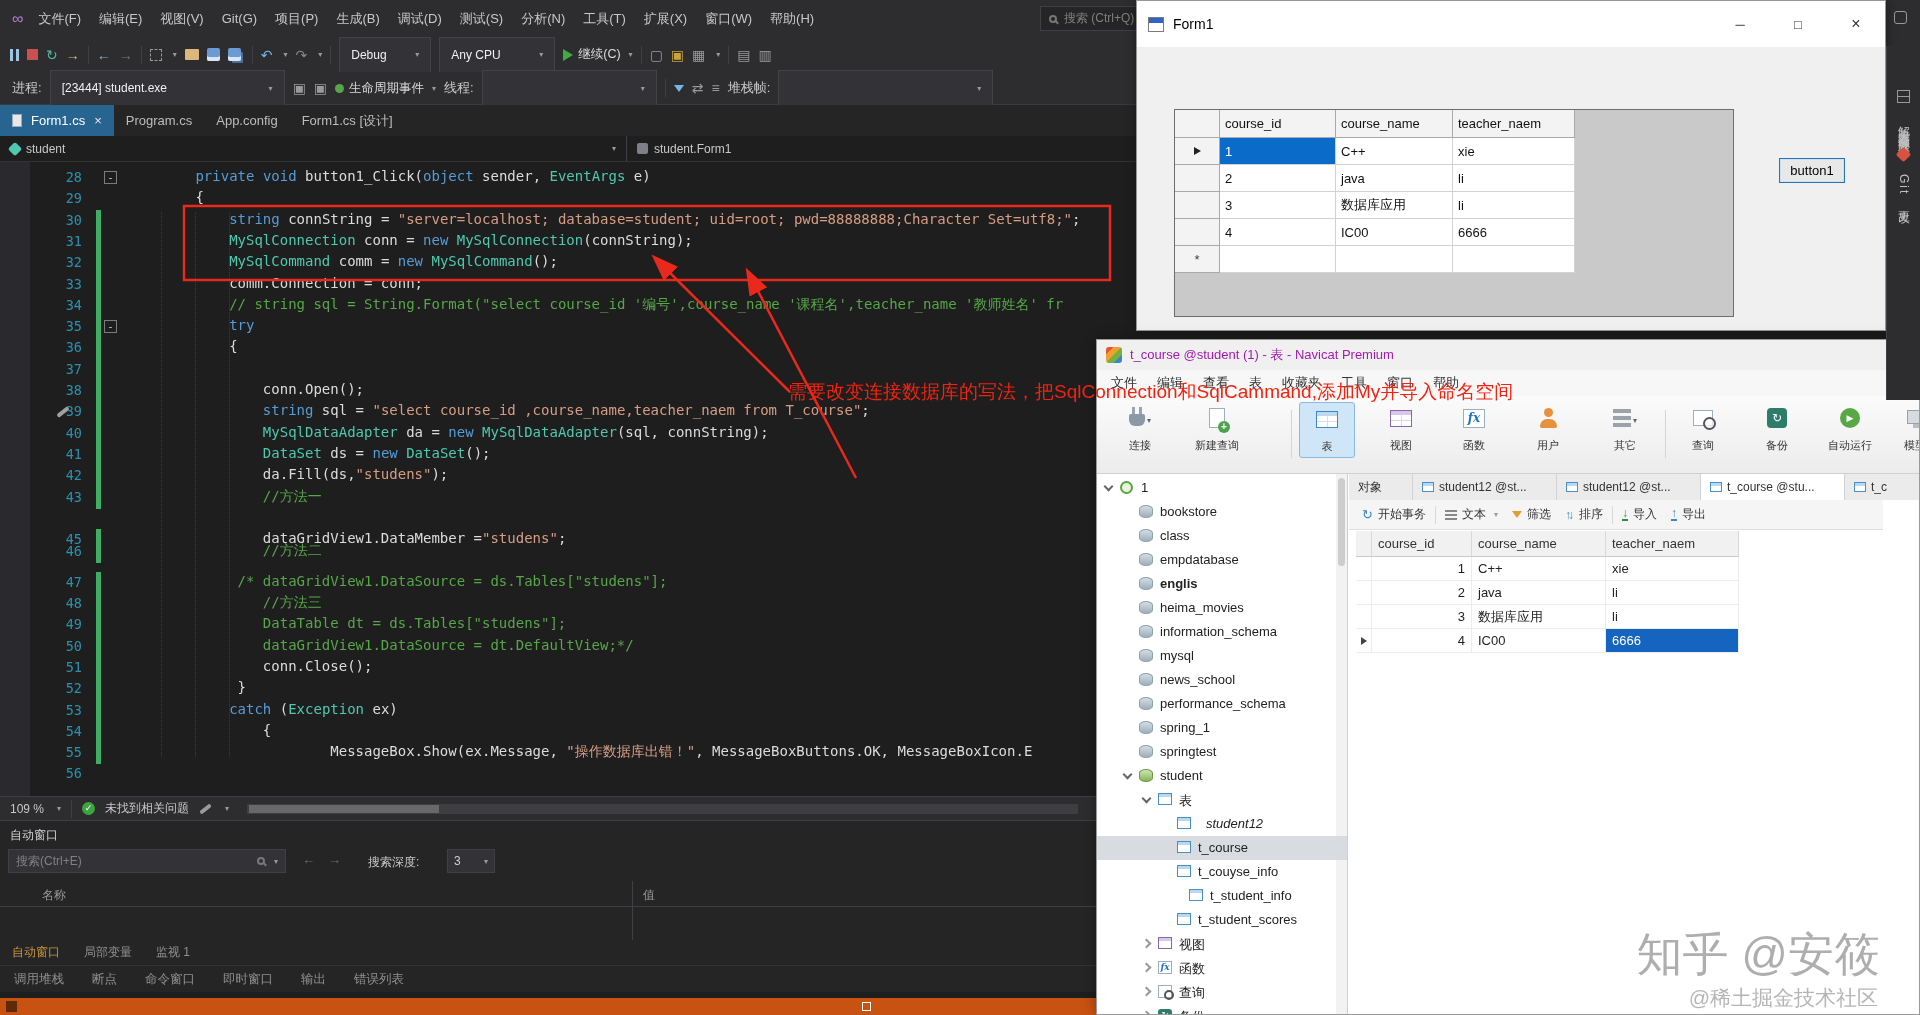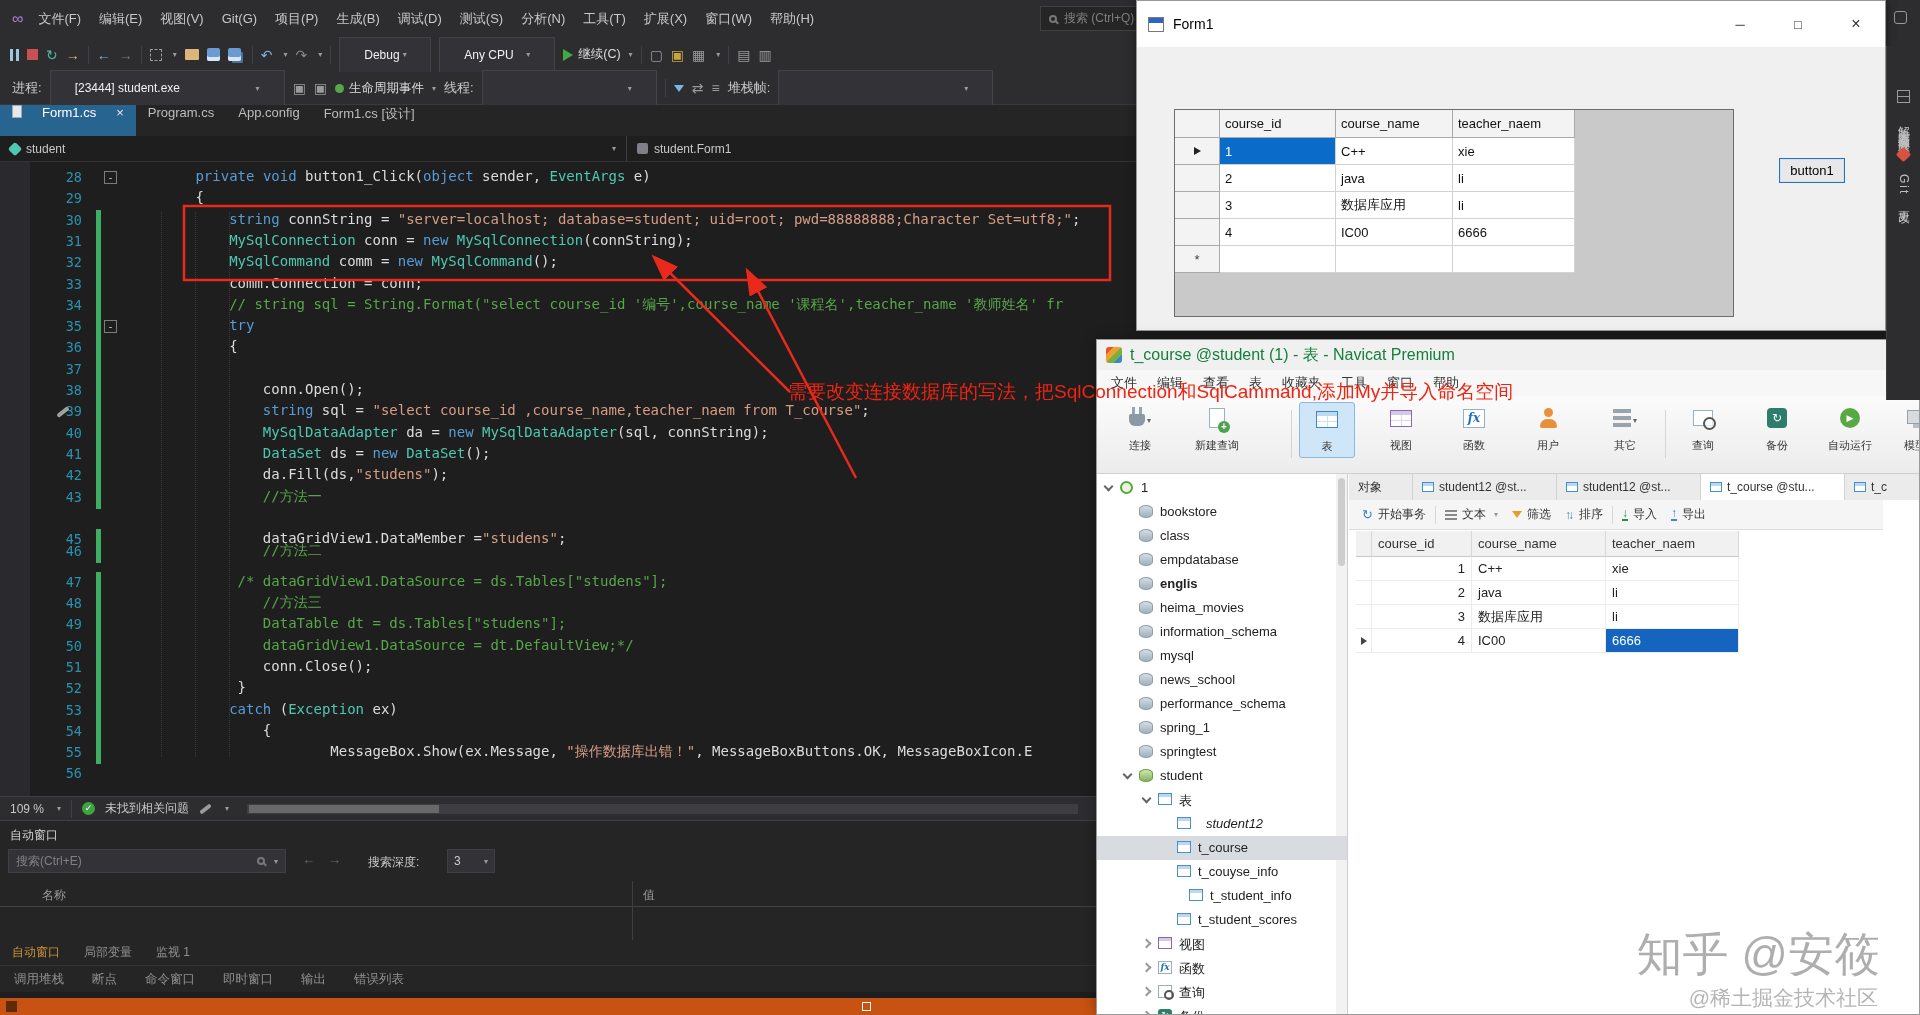--- a/index.html
+++ b/index.html
@@ -17,29 +17,29 @@
 .vs-tb2{position:absolute;left:0;top:72px;width:1136px;height:33px;background:#2d2d30;display:flex;align-items:center;gap:8px;padding-left:12px;border-bottom:1px solid #3a3a3e}
 .tbg{font-size:14px;line-height:1;flex:none}
 .sepv{width:1px;height:18px;background:#3f3f46;flex:none}
 .ic-pause{width:9px;height:12px;background:linear-gradient(90deg,#99c7e4 0 3px,transparent 3px 6px,#99c7e4 6px 9px);flex:none}
 .ic-stop{width:11px;height:11px;background:#c75050;flex:none}
 .ic-dashbox{width:12px;height:12px;border:1px dashed #9a9a9a;flex:none}
 .ic-folder{width:14px;height:11px;background:#dcb67a;border-radius:1px;flex:none}
 .ic-floppy{width:13px;height:13px;background:#6b9bd2;border-radius:2px;box-shadow:inset 0 -4px 0 #d9e6f5;flex:none}
 .ic-floppy2{width:13px;height:13px;background:#6b9bd2;border-radius:2px;box-shadow:inset 0 -4px 0 #d9e6f5,3px 3px 0 -1px #49719f;flex:none;margin-right:3px}
 .car{font-size:8px;color:#9a9a9a;margin-left:3px}
-.dd{height:36px;background:#333337;border:1px solid #434346;color:#f1f1f1;font-size:12px;display:flex;align-items:center;justify-content:space-between;padding:0 24px;flex:none}
+.dd{height:36px;background:#333337;border:1px solid #434346;color:#f1f1f1;font-size:12px;display:flex;align-items:center;justify-content:space-between;padding:0 11px;flex:none}
 .cont{display:flex;align-items:center;gap:5px;color:#dcdcdc;font-size:12.5px;flex:none}
 .play{width:0;height:0;border-left:10px solid #3fab45;border-top:6px solid transparent;border-bottom:6px solid transparent}
 .lbl{font-size:13px;color:#c8c8c8;flex:none}
 .dotg{width:9px;height:9px;border-radius:50%;background:#57a64a;flex:none}
 .funnel{width:0;height:0;border-left:5px solid transparent;border-right:5px solid transparent;border-top:7px solid #75b7e8;flex:none}
 
 .vs-tabs{position:absolute;left:0;top:105px;width:1136px;height:31px;background:#252526;display:flex}
-.dtab{display:flex;align-items:flex-start;gap:20px;padding:0 12px;font-size:13px;color:#bcbcbc;white-space:nowrap}
+.dtab{display:flex;align-items:center;gap:9px;padding:0 12px;font-size:13px;color:#bcbcbc;white-space:nowrap}
 .dtab.act{background:#27648f;color:#fff}
 .csico{width:10px;height:13px;background:#e8e8e8;border:1px solid #9ab;flex:none}
 .tclose{font-size:13px;color:#e8e8e8}
 
 .vs-crumb{position:absolute;left:0;top:136px;width:1136px;height:26px;background:#1e1e1e;border-bottom:1px solid #333;display:flex;font-size:12px;color:#c8c8c8}
 .crhalf{display:flex;align-items:center;gap:6px;padding:0 10px}
 .crhalf.l{width:627px;border-right:1px solid #3f3f46;justify-content:flex-start;position:relative}
 .crcar{position:absolute;right:10px;font-size:8px;color:#9a9a9a}
 .crico1{width:10px;height:10px;background:#4ec9b0;transform:rotate(45deg);border-radius:2px;flex:none}
 .crico2{width:11px;height:11px;background:#7f7f8a;border-radius:2px;flex:none}
@@ -99,21 +99,21 @@
 .fgh{background:#f3f3f3;border-right:1px solid #a9a9a9;border-bottom:1px solid #a9a9a9;font-size:13px;color:#111;padding:0 5px;display:flex;align-items:center}
 .fgc{background:#fff;border-right:1px solid #d2d2d2;border-bottom:1px solid #d2d2d2;font-size:13px;color:#111;padding:0 5px;display:flex;align-items:center;overflow:hidden}
 .fgc.sel{background:#0a6cc8;color:#fff}
 .tri{width:0;height:0;border-left:7px solid #222;border-top:4px solid transparent;border-bottom:4px solid transparent;margin:0 auto}
 .star{margin:0 auto;color:#404040;font-size:13px}
 .f1-btn{position:absolute;left:642px;top:157px;width:66px;height:25px;background:#e8e8e8;border:1px solid #2a72b8;box-shadow:inset 0 0 0 1px #cfe2f3;font-size:13px;color:#000;font-family:"Liberation Sans",sans-serif}
 
 .nv{position:absolute;left:1096px;top:339px;width:824px;height:676px;background:#fff;border:1px solid #9a9a9a;z-index:20;box-shadow:0 0 12px rgba(0,0,0,.35);overflow:hidden}
 .nv-tb{position:absolute;left:0;top:0;width:100%;height:30px;background:#f0f0f0;display:flex;align-items:center;gap:8px;padding-left:9px}
 .nvlogo{width:16px;height:16px;border-radius:3px;background:linear-gradient(135deg,#e4572e 0 25%,#f0a030 25% 50%,#76b041 50% 75%,#3a86c8 75% 100%);flex:none}
-.nvtitle{font-size:16px;color:#15803d;white-space:nowrap}
+.nvtitle{font-size:13px;color:#a21caf;white-space:nowrap}
 .nv-menu{position:absolute;left:0;top:30px;width:100%;height:26px;background:#f7f7f7;display:flex;padding-left:4px}
 .nv-mi{font-size:13px;color:#333;padding:0 10px;line-height:26px}
 .nv-toolbar{position:absolute;left:0;top:56px;width:100%;height:78px;background:linear-gradient(#fbfbfb,#ececec);border-bottom:1px solid #d0d0d0}
 .nvtbi{position:absolute;top:8px;text-align:center}
 .nvtbi.act{background:#cfe6f9;border:1px solid #8ab8de;border-radius:3px;top:6px;padding:2px 0 3px}
 .nviwrap{height:32px;display:flex;align-items:flex-start;justify-content:center;gap:2px}
 .nvlbl{font-size:11px;color:#333;margin-top:2px;white-space:nowrap}
 .nvsep{position:absolute;top:14px;width:1px;height:48px;background:#d5d5d5}
 .nvic{position:relative;display:inline-block}
 .nvic-plug{width:16px;height:12px;background:#8a99a8;border-radius:2px 2px 6px 6px;margin-top:10px}

